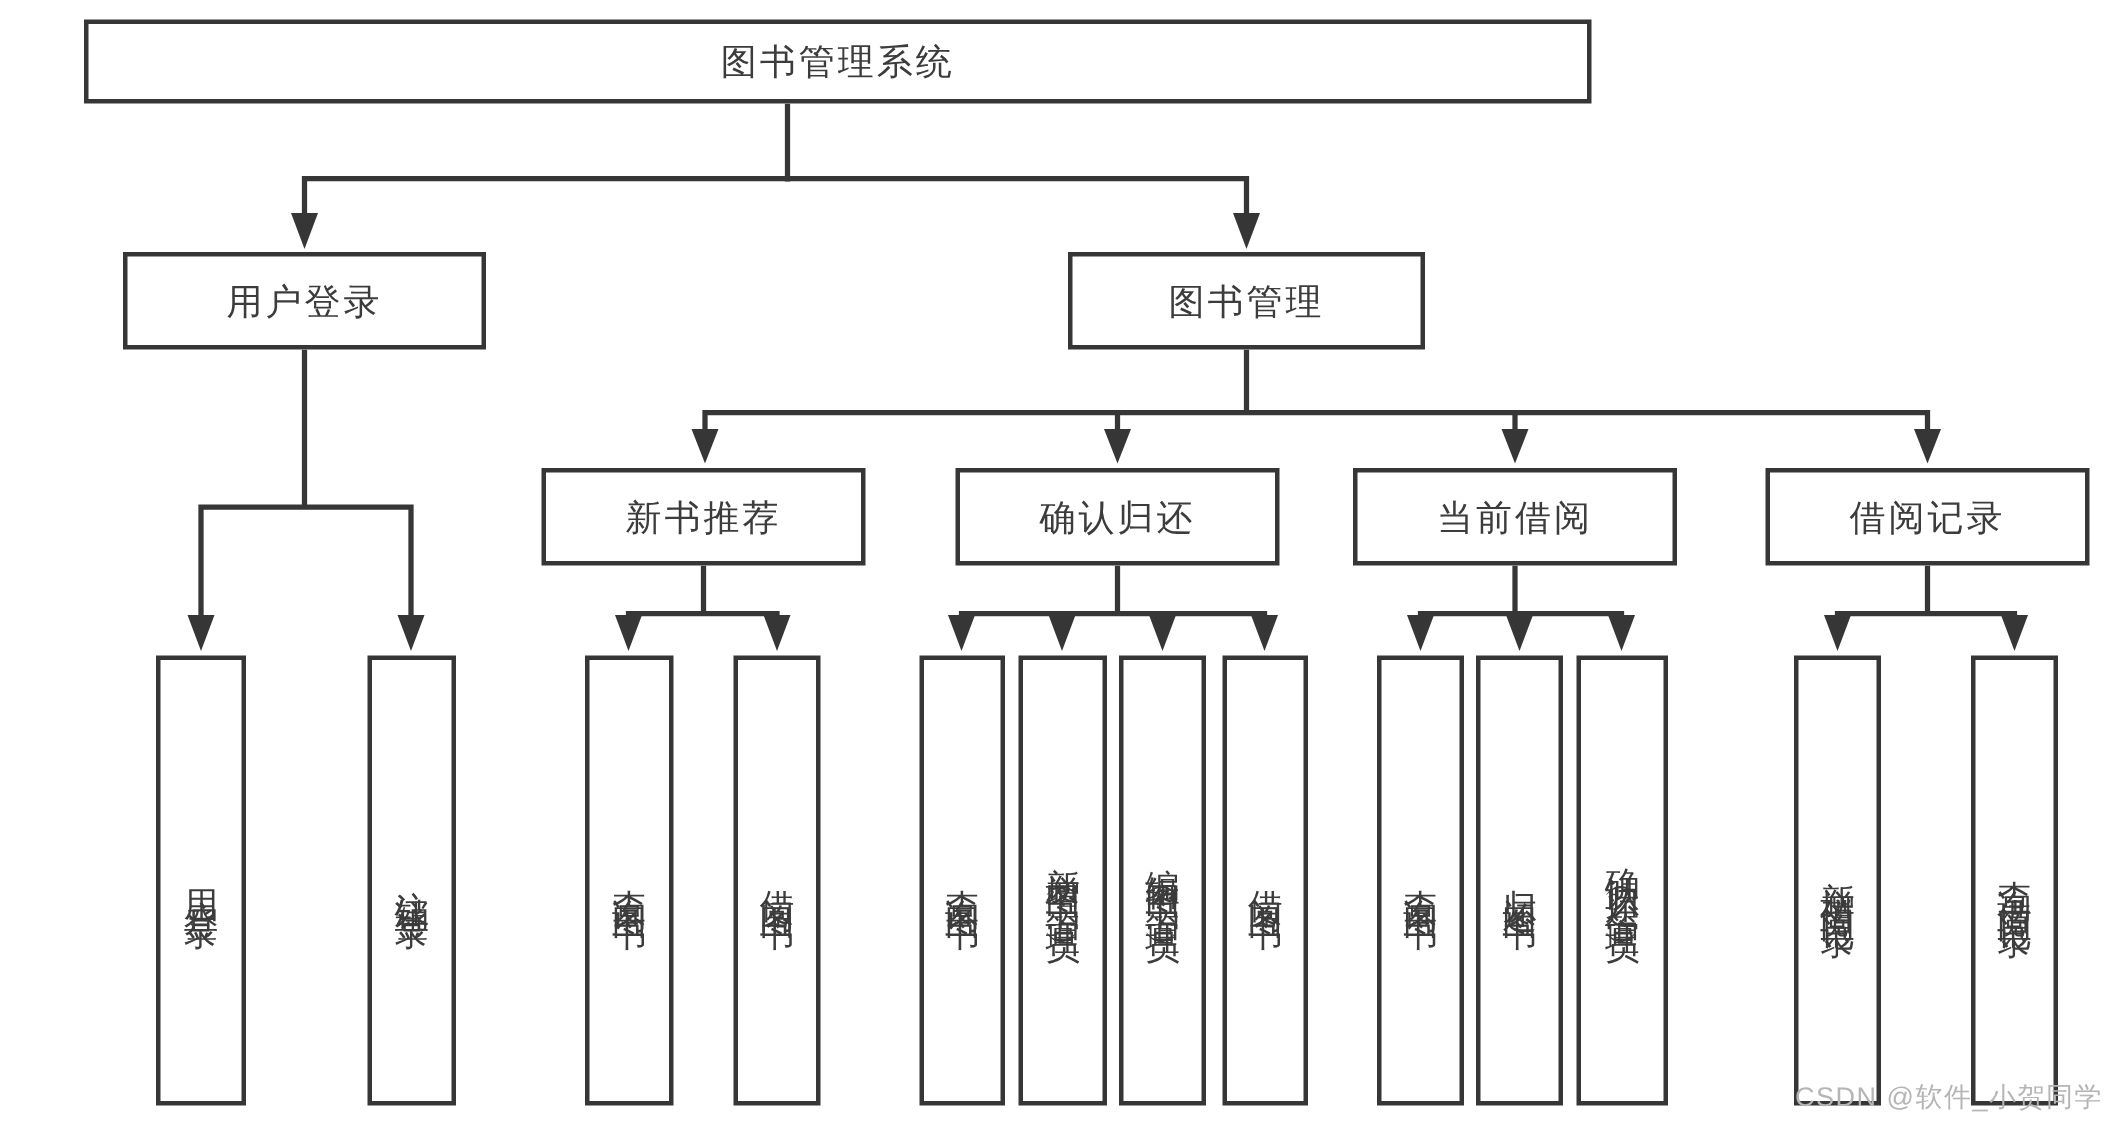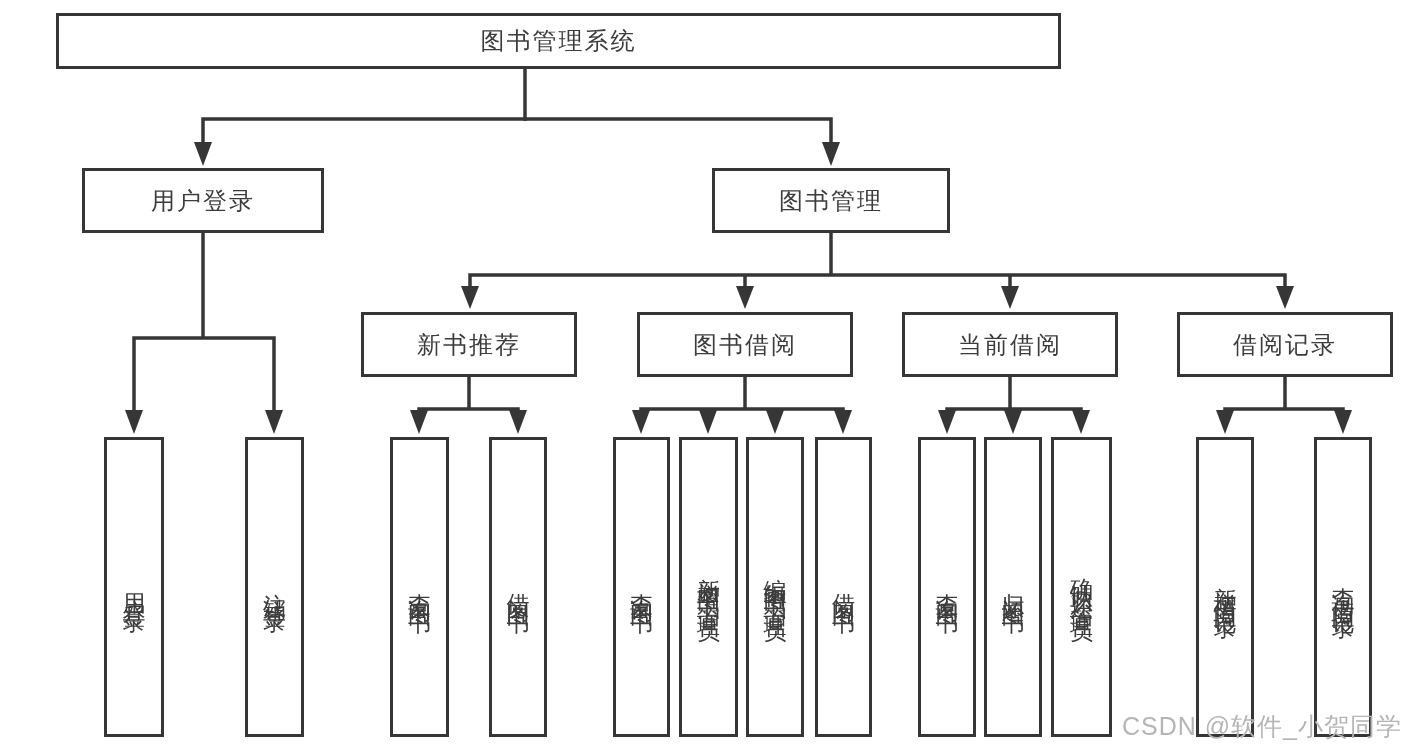--- a/index.html
+++ b/index.html
@@ -16,21 +16,21 @@
   }
   .vbox {
     position:absolute; box-sizing:border-box; background:#ffffff;
     border:3px solid #363636; top:437px; height:300px;
     display:flex; align-items:center; justify-content:center;
     writing-mode:vertical-rl; text-orientation:mixed;
     font-size:23px; letter-spacing:6px; line-height:1;
   }
   .watermark {
     position:absolute; right:3px; bottom:4px; z-index:5;
-    font-size:25px; letter-spacing:1px; color:#b7b4b5; white-space:nowrap;
+    font-size:18px; letter-spacing:1px; color:#b7b4b5; white-space:nowrap;
   }
 </style>
 </head>
 <body>
 
 <div class="stage">
 
   <svg class="connectors" viewBox="0 0 1405 747" xmlns="http://www.w3.org/2000/svg">
     <g stroke="#363636" stroke-width="3.5" fill="none">
 
@@ -89,21 +89,21 @@
       <path d="M1334 410 L1352 410 L1343 434 Z"></path>
     </g>
   </svg>
 
   <div class="hbox" style="left:20px; top:13px; width:1005px; height:56px;margin-left:36px;">图书管理系统</div>
 
   <div class="hbox" style="left:82px; top:168px; width:242px; height:65px;">用户登录</div>
   <div class="hbox" style="left:712px; top:168px; width:238px; height:65px;">图书管理</div>
 
   <div class="hbox" style="left:361px; top:312px; width:216px; height:65px;">新书推荐</div>
-  <div class="hbox" style="left:637px; top:312px; width:216px; height:65px;">图书借阅</div>
+  <div class="hbox" style="left:637px; top:312px; width:216px; height:65px;">确认归还</div>
   <div class="hbox" style="left:1177px; top:312px; width:216px; height:65px;">借阅记录</div>
   <div class="hbox" style="left:902px; top:312px; width:216px; height:65px;">当前借阅</div>
 
   <div class="vbox" style="left:104px; width:60px;">用户登录</div>
   <div class="vbox" style="left:245px; width:59px;">注销登录</div>
 
   <div class="vbox" style="left:390px; width:59px;">查询图书</div>
   <div class="vbox" style="left:489px; width:58px;">借阅图书</div>
 
   <div class="vbox" style="left:613px; width:57px;">查询图书</div>

